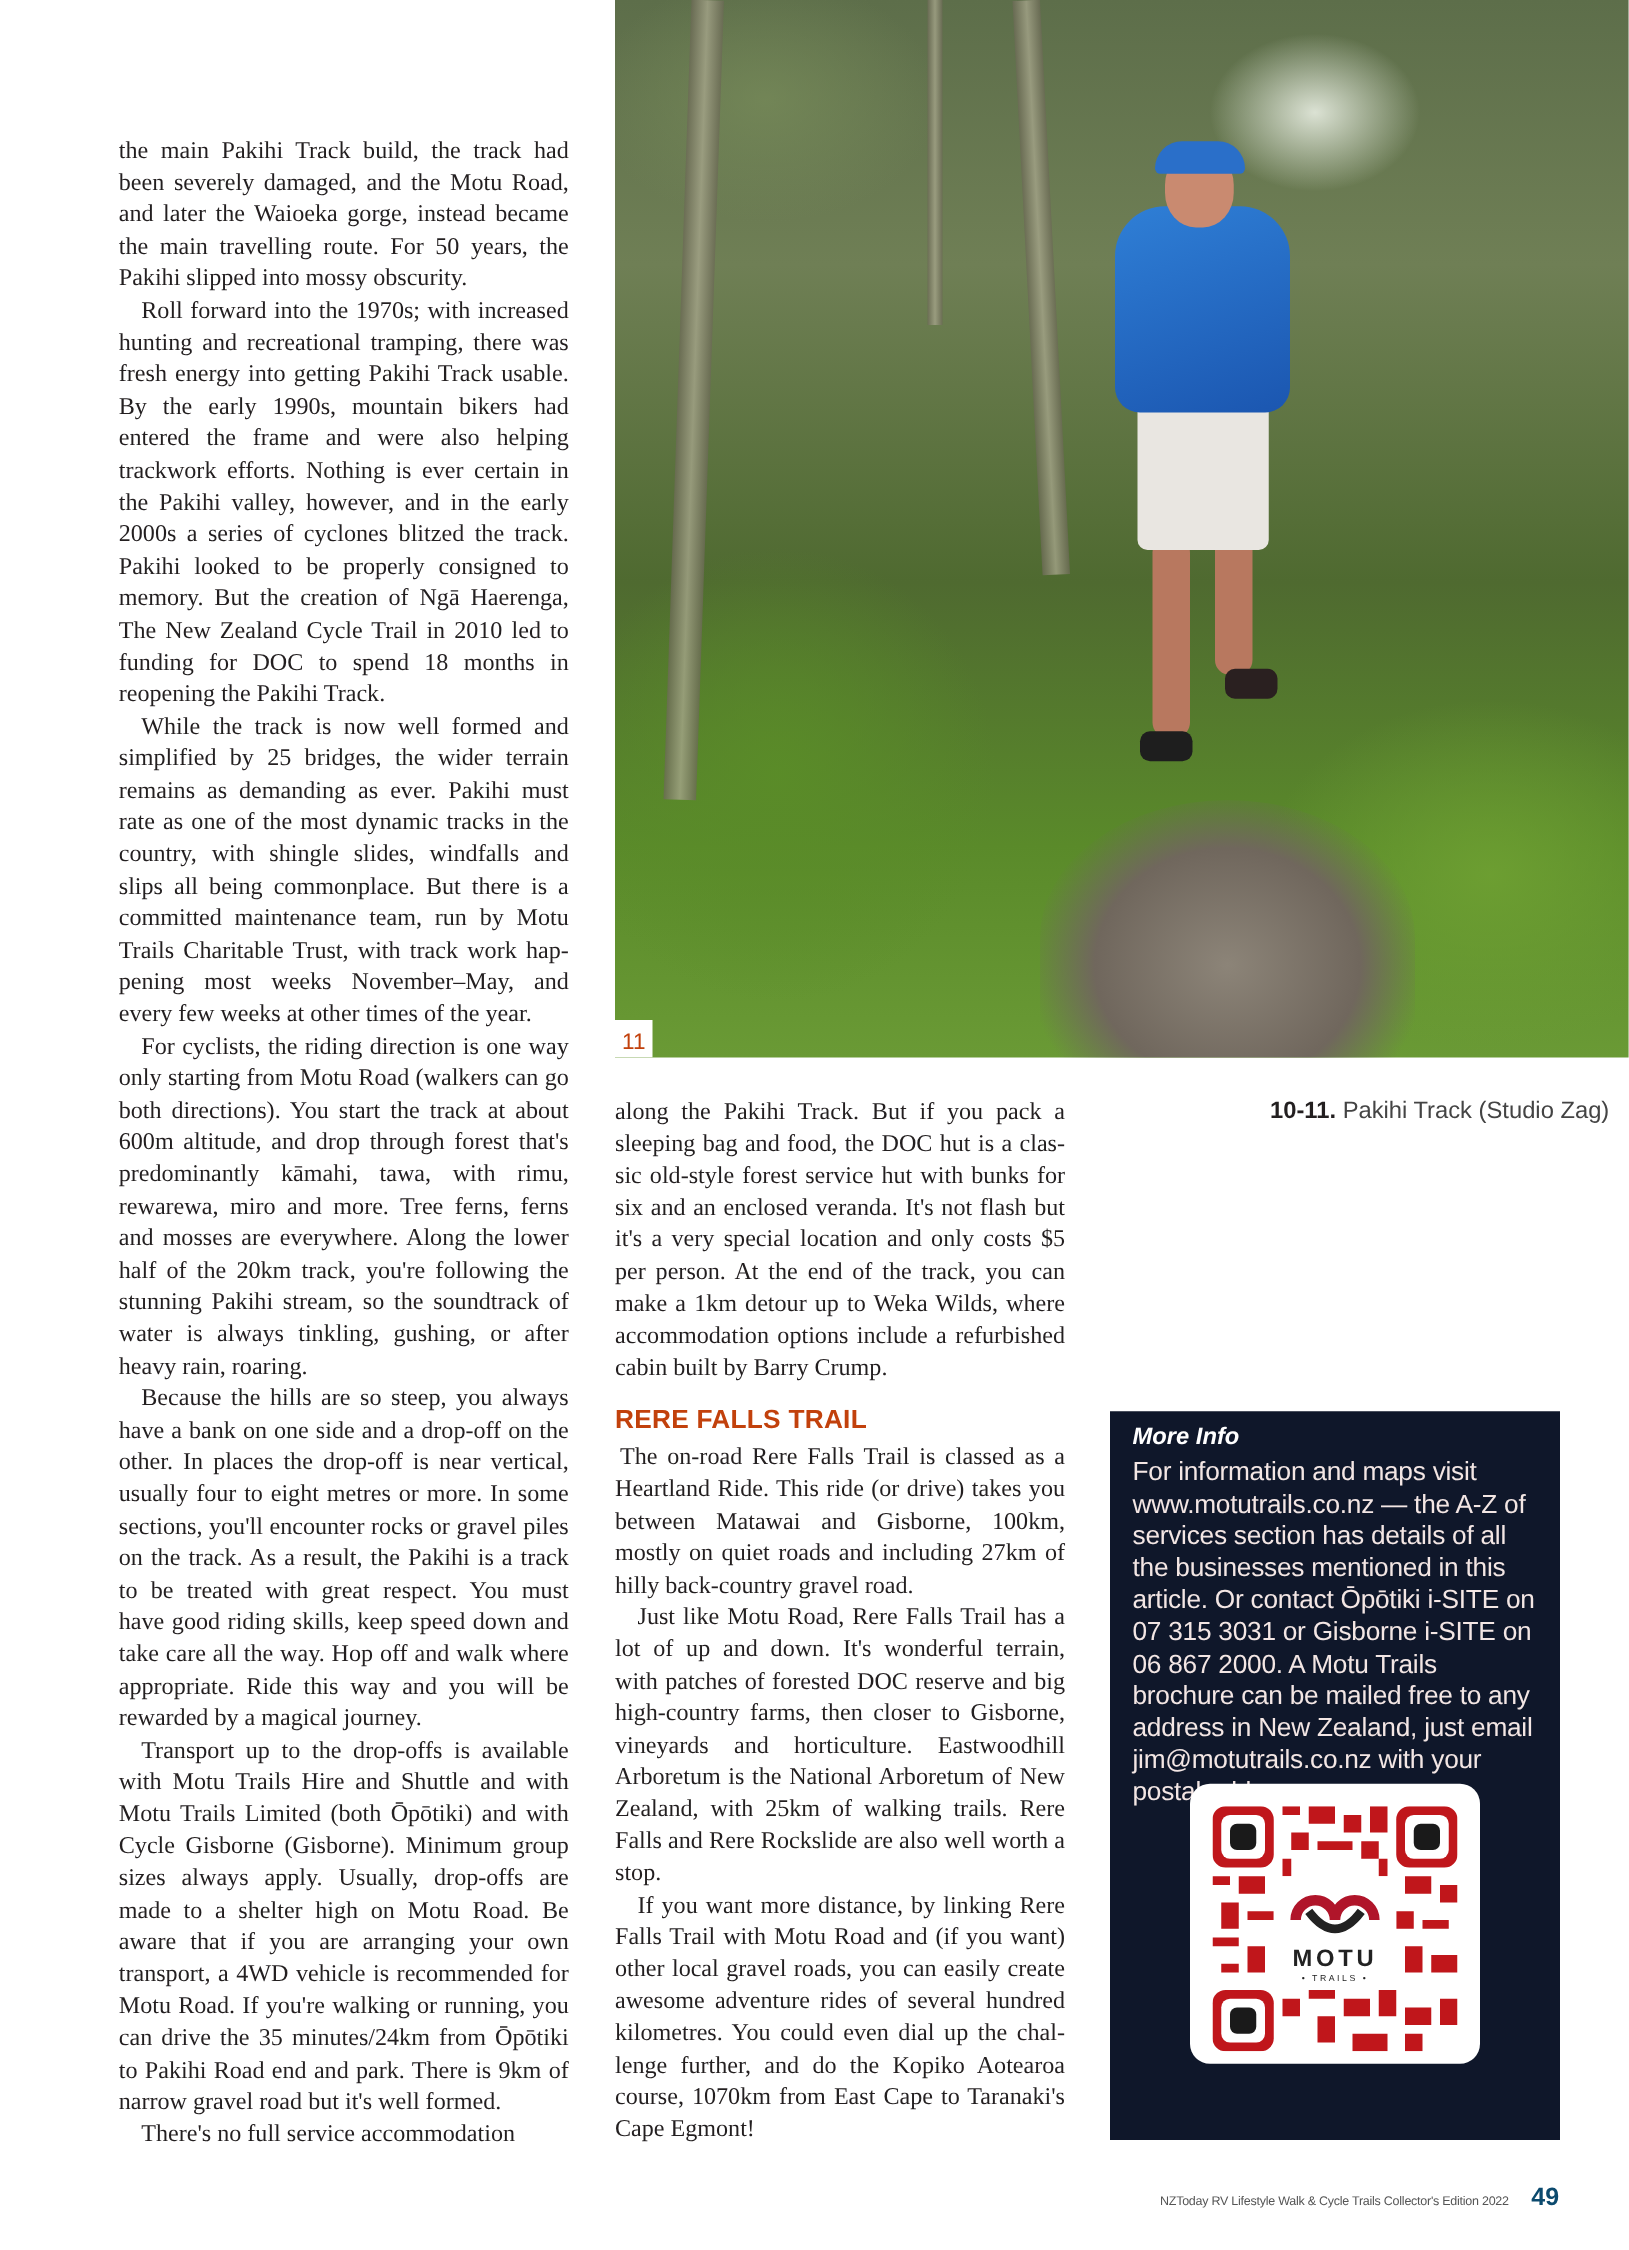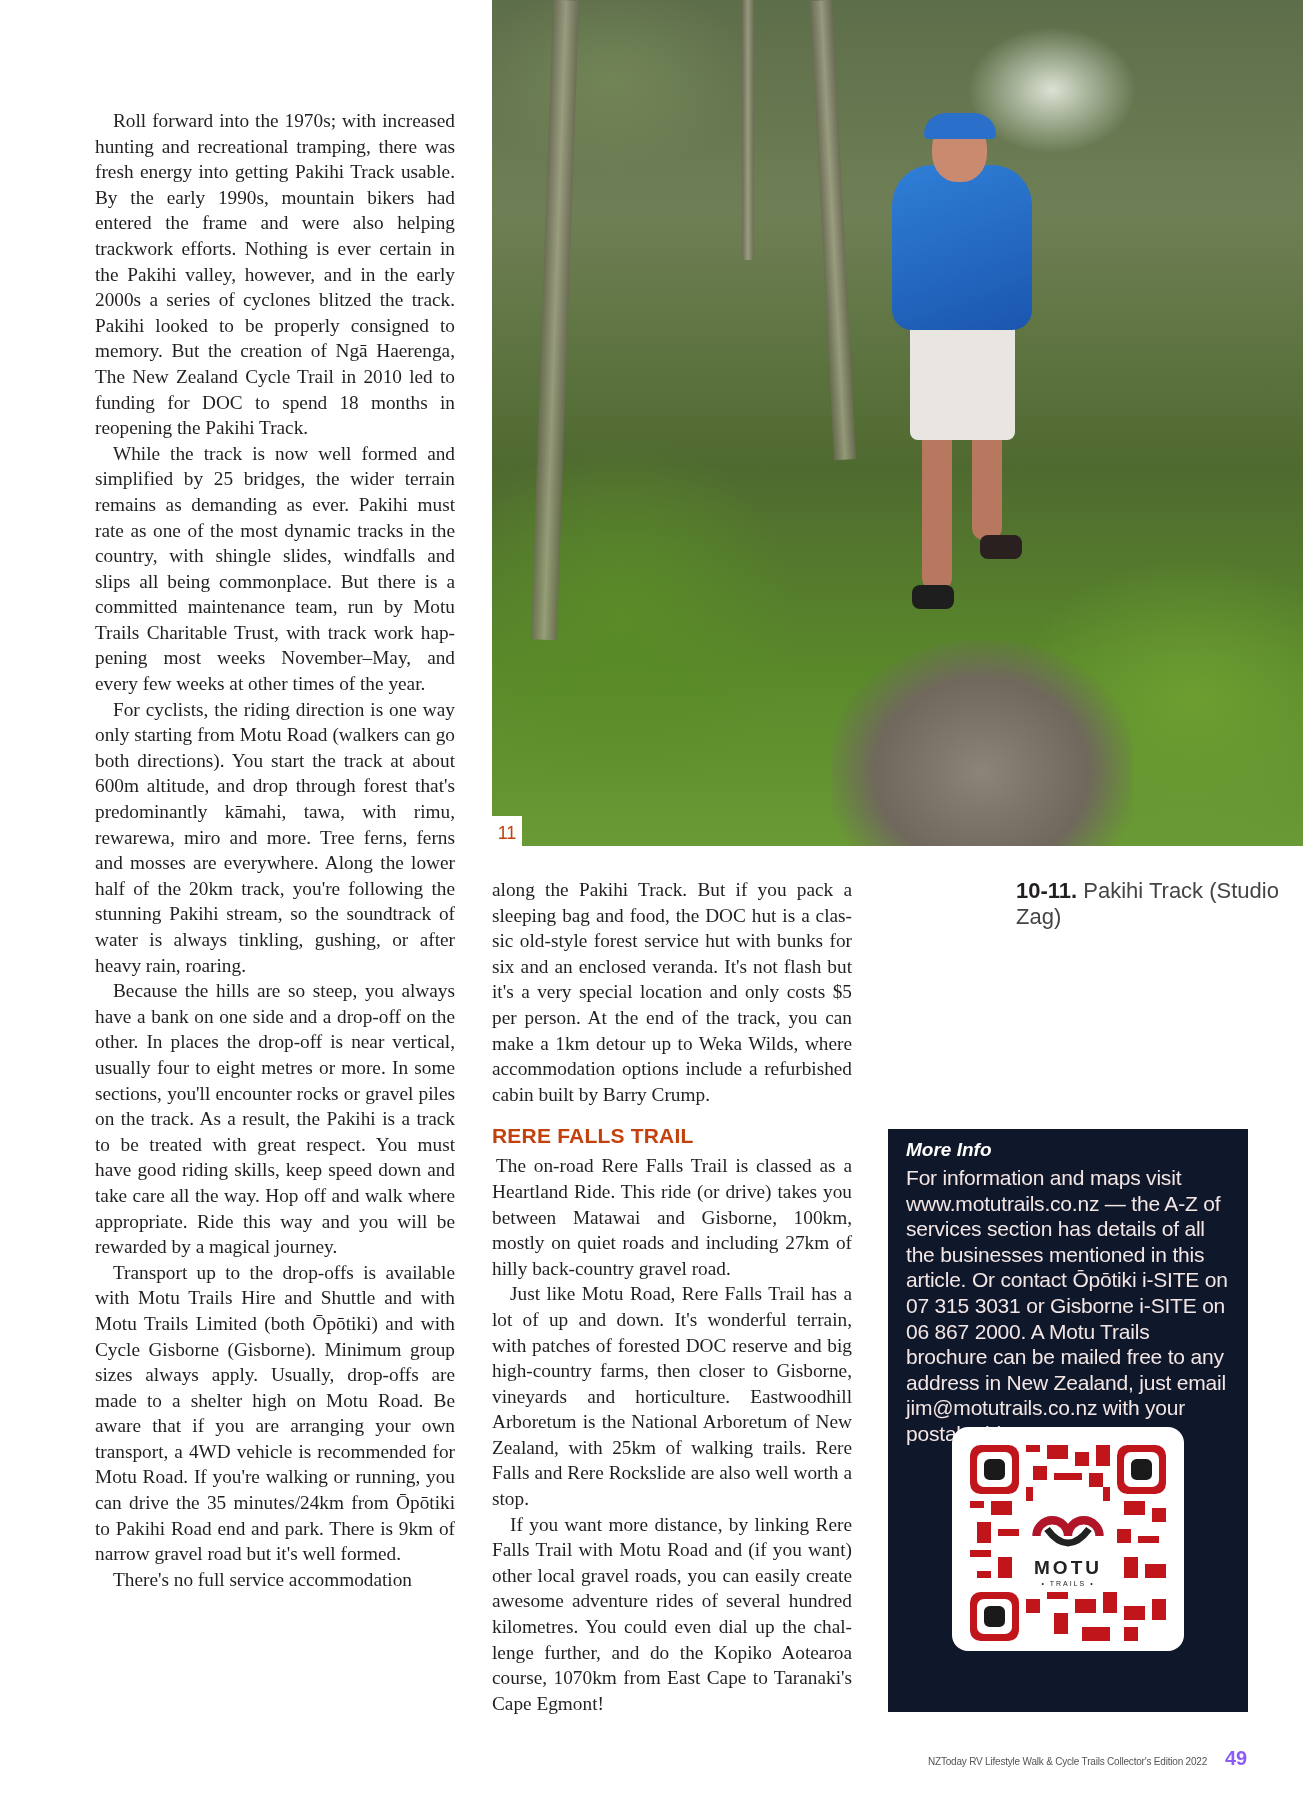--- a/index.html
+++ b/index.html
@@ -22,30 +22,30 @@
     background:radial-gradient(ellipse at 50% 60%, #8c8478 0%, #70675d 50%, rgba(90,110,60,0) 75%); }
   .runner-torso { position:absolute; left:400px; top:165px; width:140px; height:165px; background:linear-gradient(160deg,#2f7fd6,#1b56b0); border-radius:40px 40px 20px 20px; }
   .runner-head { position:absolute; left:440px; top:120px; width:55px; height:62px; background:#c98a70; border-radius:45%; }
   .runner-cap { position:absolute; left:432px; top:113px; width:72px; height:26px; background:#2a6fc9; border-radius:30px 30px 6px 6px; }
   .runner-shorts { position:absolute; left:418px; top:320px; width:105px; height:120px; background:#e9e6e1; border-radius:8px; }
   .runner-leg1 { position:absolute; left:430px; top:430px; width:30px; height:160px; background:#b8785f; border-radius:12px; }
   .runner-leg2 { position:absolute; left:480px; top:420px; width:30px; height:120px; background:#b8785f; border-radius:12px; }
   .shoe1 { position:absolute; left:420px; top:585px; width:42px; height:24px; background:#1e1e1e; border-radius:8px; }
   .shoe2 { position:absolute; left:488px; top:535px; width:42px; height:24px; background:#2a2020; border-radius:8px; }
   .photo-num { position:absolute; left:0; bottom:0; width:30px; height:30px; background:#fff; font-family:"Liberation Sans",sans-serif; font-size:18px; color:#c2410c; text-align:center; line-height:34px; }
-  .caption { position:absolute; left:1016px; top:878px; font-family:"Liberation Sans",sans-serif; font-size:22px; color:#444; }
+  .caption { position:absolute; left:1016px; top:878px; font-family:"Liberation Sans",sans-serif; font-size:19px; color:#444; }
   .caption b { color:#231f20; font-weight:bold; }
   .section-head { font-family:"Liberation Sans",sans-serif; font-weight:bold; font-size:21px; letter-spacing:0.2px; color:#c2410c; margin:18px 0 6px 0; line-height:22px; }
   .infobox { position:absolute; left:888px; top:1129px; width:360px; height:583px; background:#0f172a; color:#f3e6e4; font-family:"Liberation Sans",sans-serif; }
   .infobox .title { position:absolute; left:18px; top:10px; font-weight:bold; font-style:italic; font-size:19px; color:#fff; }
   .infobox .body { position:absolute; left:18px; top:36px; width:330px; font-size:21px; line-height:25.6px; letter-spacing:-0.2px; }
   .qr { position:absolute; left:64px; top:298px; width:232px; height:224px; background:#fff; border-radius:16px; }
   .qr svg { position:absolute; left:18px; top:18px; }
   .footer { position:absolute; left:928px; top:1756px; font-family:"Liberation Sans",sans-serif; font-size:10px; color:#555; letter-spacing:-0.2px; }
-  .page-num { position:absolute; left:1225px; top:1747px; font-family:"Liberation Sans",sans-serif; font-weight:bold; font-size:20px; color:#8b5cf6; }
+  .page-num { position:absolute; left:1225px; top:1747px; font-family:"Liberation Sans",sans-serif; font-weight:bold; font-size:20px; color:#0c4a6e; }
 </style>
 </head>
 <body>
 
 <div class="photo">
   <div class="trunk" style="left:50px;top:0;width:26px;height:640px;transform:rotate(2deg);"></div>
   <div class="trunk" style="left:330px;top:0;width:22px;height:460px;transform:rotate(-3deg);"></div>
   <div class="trunk" style="left:250px;top:0;width:12px;height:260px;"></div>
   <div class="path"></div>
   <div class="runner-leg1"></div>
@@ -53,20 +53,21 @@
   <div class="shoe1"></div>
   <div class="shoe2"></div>
   <div class="runner-shorts"></div>
   <div class="runner-torso"></div>
   <div class="runner-head"></div>
   <div class="runner-cap"></div>
   <div class="photo-num">11</div>
 </div>
 
 <div class="col" id="col1">
+  <p>the main Pakihi Track build, the track had been severely damaged, and the Motu Road, and later the Waioeka gorge, instead became the main travelling route. For 50 years, the Pakihi slipped into mossy obscurity.</p>
   <p class="ind">Roll forward into the 1970s; with increased hunting and recreational tramping, there was fresh energy into getting Pakihi Track usable. By the early 1990s, mountain bikers had entered the frame and were also helping trackwork efforts. Nothing is ever certain in the Pakihi valley, however, and in the early 2000s a series of cyclones blitzed the track. Pakihi looked to be properly consigned to memory. But the creation of Ngā Haerenga, The New Zealand Cycle Trail in 2010 led to funding for DOC to spend 18 months in reopening the Pakihi Track.</p>
   <p class="ind">While the track is now well formed and simplified by 25 bridges, the wider terrain remains as demanding as ever. Pakihi must rate as one of the most dynamic tracks in the country, with shingle slides, windfalls and slips all being commonplace. But there is a committed maintenance team, run by Motu Trails Charitable Trust, with track work hap­pening most weeks November–May, and every few weeks at other times of the year.</p>
   <p class="ind">For cyclists, the riding direction is one way only starting from Motu Road (walkers can go both directions). You start the track at about 600m altitude, and drop through forest that's predominantly kāmahi, tawa, with rimu, rewarewa, miro and more. Tree ferns, ferns and mosses are everywhere. Along the lower half of the 20km track, you're following the stunning Pakihi stream, so the soundtrack of water is always tinkling, gushing, or after heavy rain, roaring.</p>
   <p class="ind">Because the hills are so steep, you always have a bank on one side and a drop-off on the other. In places the drop-off is near vertical, usually four to eight metres or more. In some sections, you'll encounter rocks or gravel piles on the track. As a result, the Pakihi is a track to be treated with great respect. You must have good riding skills, keep speed down and take care all the way. Hop off and walk where appropriate. Ride this way and you will be rewarded by a magical journey.</p>
   <p class="ind">Transport up to the drop-offs is available with Motu Trails Hire and Shuttle and with Motu Trails Limited (both Ōpōtiki) and with Cycle Gisborne (Gisborne). Minimum group sizes always apply. Usually, drop-offs are made to a shelter high on Motu Road. Be aware that if you are arranging your own transport, a 4WD vehicle is recommended for Motu Road. If you're walking or running, you can drive the 35 minutes/24km from Ōpōtiki to Pakihi Road end and park. There is 9km of narrow gravel road but it's well formed.</p>
   <p class="ind">There's no full service accommodation</p>
 </div>
 
 <div class="caption">
   <b>10-11.</b>

